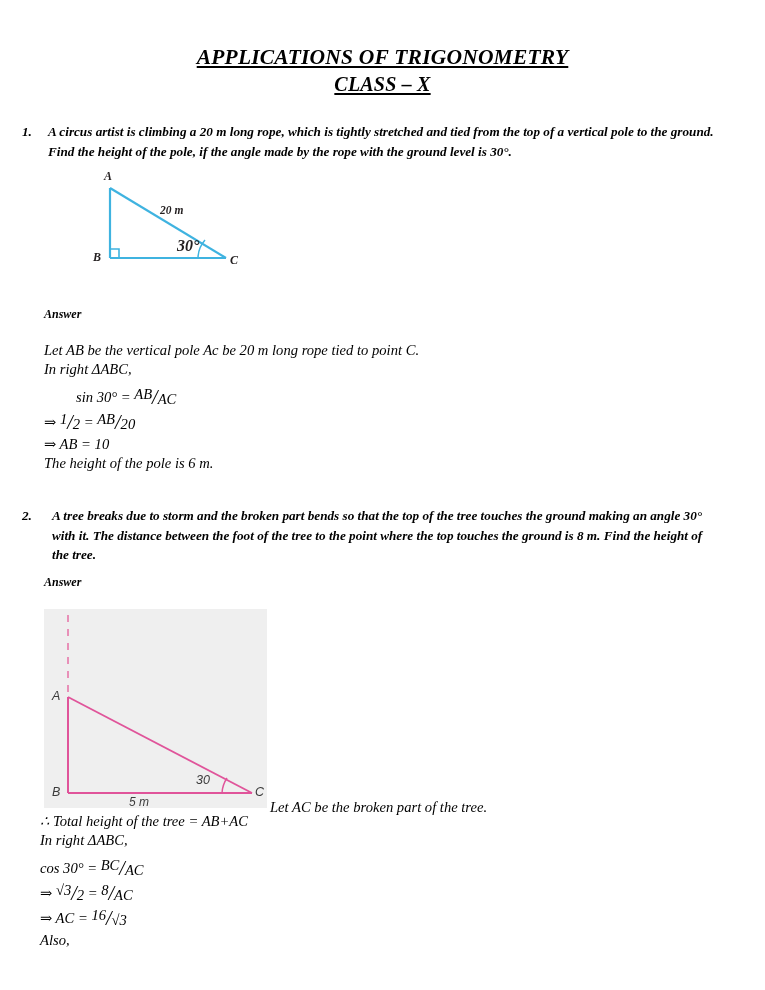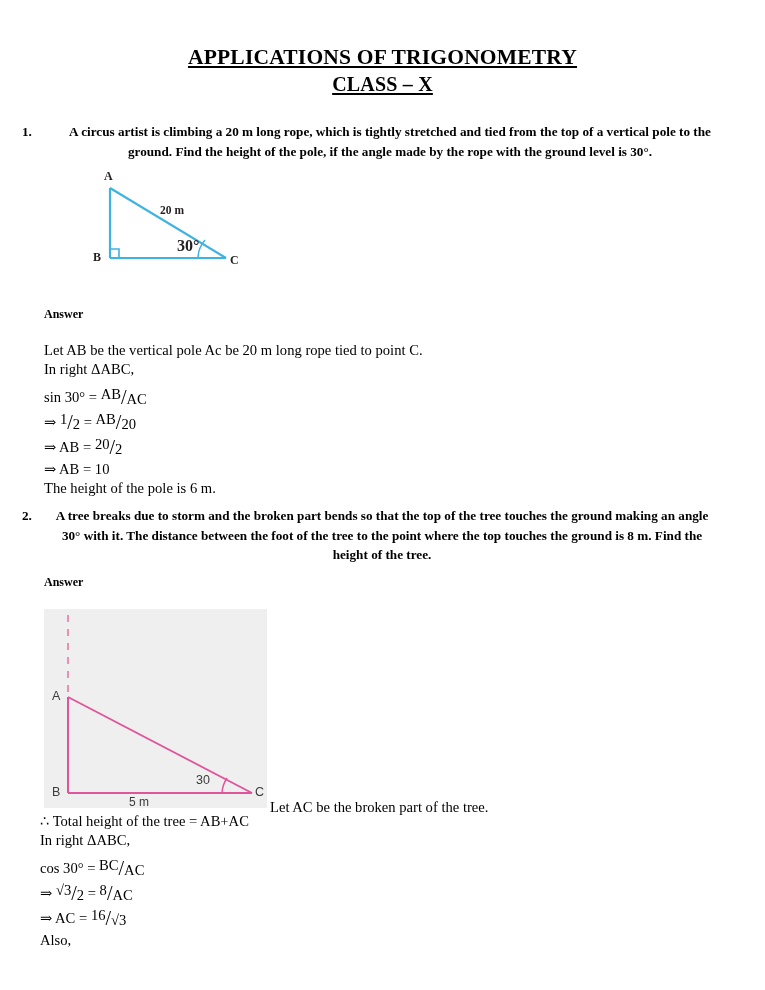--- a/index.html
+++ b/index.html
@@ -13,20 +13,21 @@
     position: relative;
     font-family: "Liberation Serif", "DejaVu Serif", serif;
     color: #000000;
     overflow: hidden;
   }
 
   .page {
     position: relative;
     width: 765px;
     height: 770px;
+    font-style: italic;
   }
 
   
   .title-block {
     position: absolute;
     left: 0;
     top: 44px;
     width: 765px;
     text-align: center;
   }
@@ -54,21 +55,20 @@
     font-size: 13.2px;
     line-height: 19.5px;
   }
   .q-num {
     width: 26px;
     flex: 0 0 26px;
     text-align: left;
   }
   .q-text {
     flex: 1;
-    text-align: center;
   }
 
   #question-1 {
     left: 22px;
     top: 122px;
     width: 710px;
   }
   #question-1 .q-text { text-indent: 0; }
 
   #question-2 {
@@ -196,31 +196,28 @@
     <div class="fig-label" style="position:absolute; left:80px; top:39px; font-size:11.5px; font-weight:bold; color:#231f20;text-align:right;">20 m</div>
     <div class="fig-label" style="position:absolute; left:97px; top:72px; font-size:16px; font-weight:bold; color:#231f20;">30°</div>
   </div>
 
   <div class="answer-heading" id="answer-heading-1">Answer</div>
 
   <div class="solution" id="solution-1">
     <span class="sol-line tight">Let AB be the vertical pole Ac be 20 m  long rope tied to point C.</span>
     <span class="sol-line tight">In  right ΔABC,</span>
 
-    <span class="sol-line loose" style="margin-top:6px;">
+    <span class="sol-line loose" style="margin-top:6px;margin-left:32px;">
       <span>sin 30° = </span><span class="frac"><span class="num">AB</span><span class="bar">/</span><span class="den">AC</span></span>
     </span>
 
     <span class="sol-line loose">
       <span>⇒ </span><span class="frac"><span class="num">1</span><span class="bar">/</span><span class="den">2</span></span><span> = </span><span class="frac"><span class="num">AB</span><span class="bar">/</span><span class="den">20</span></span>
     </span>
 
-    <span class="sol-line loose">
-      <span>⇒ AB = </span><span class="frac"><span class="num">20</span><span class="bar">/</span><span class="den">2</span></span>
-    </span>
 
     <span class="sol-line tight">⇒ AB = 10</span>
     <span class="sol-line tight">The height of the pole is 6 m.</span>
   </div>
 
   <div class="question" id="question-2">
     <div class="q-num">2.</div>
     <div class="q-text">A tree breaks due to storm and the broken part bends so that the top of the tree touches the ground making an angle 30° with it. The distance between the foot of the tree to the point where the top touches the ground is 8 m. Find the height of the tree.</div>
   </div>
 

